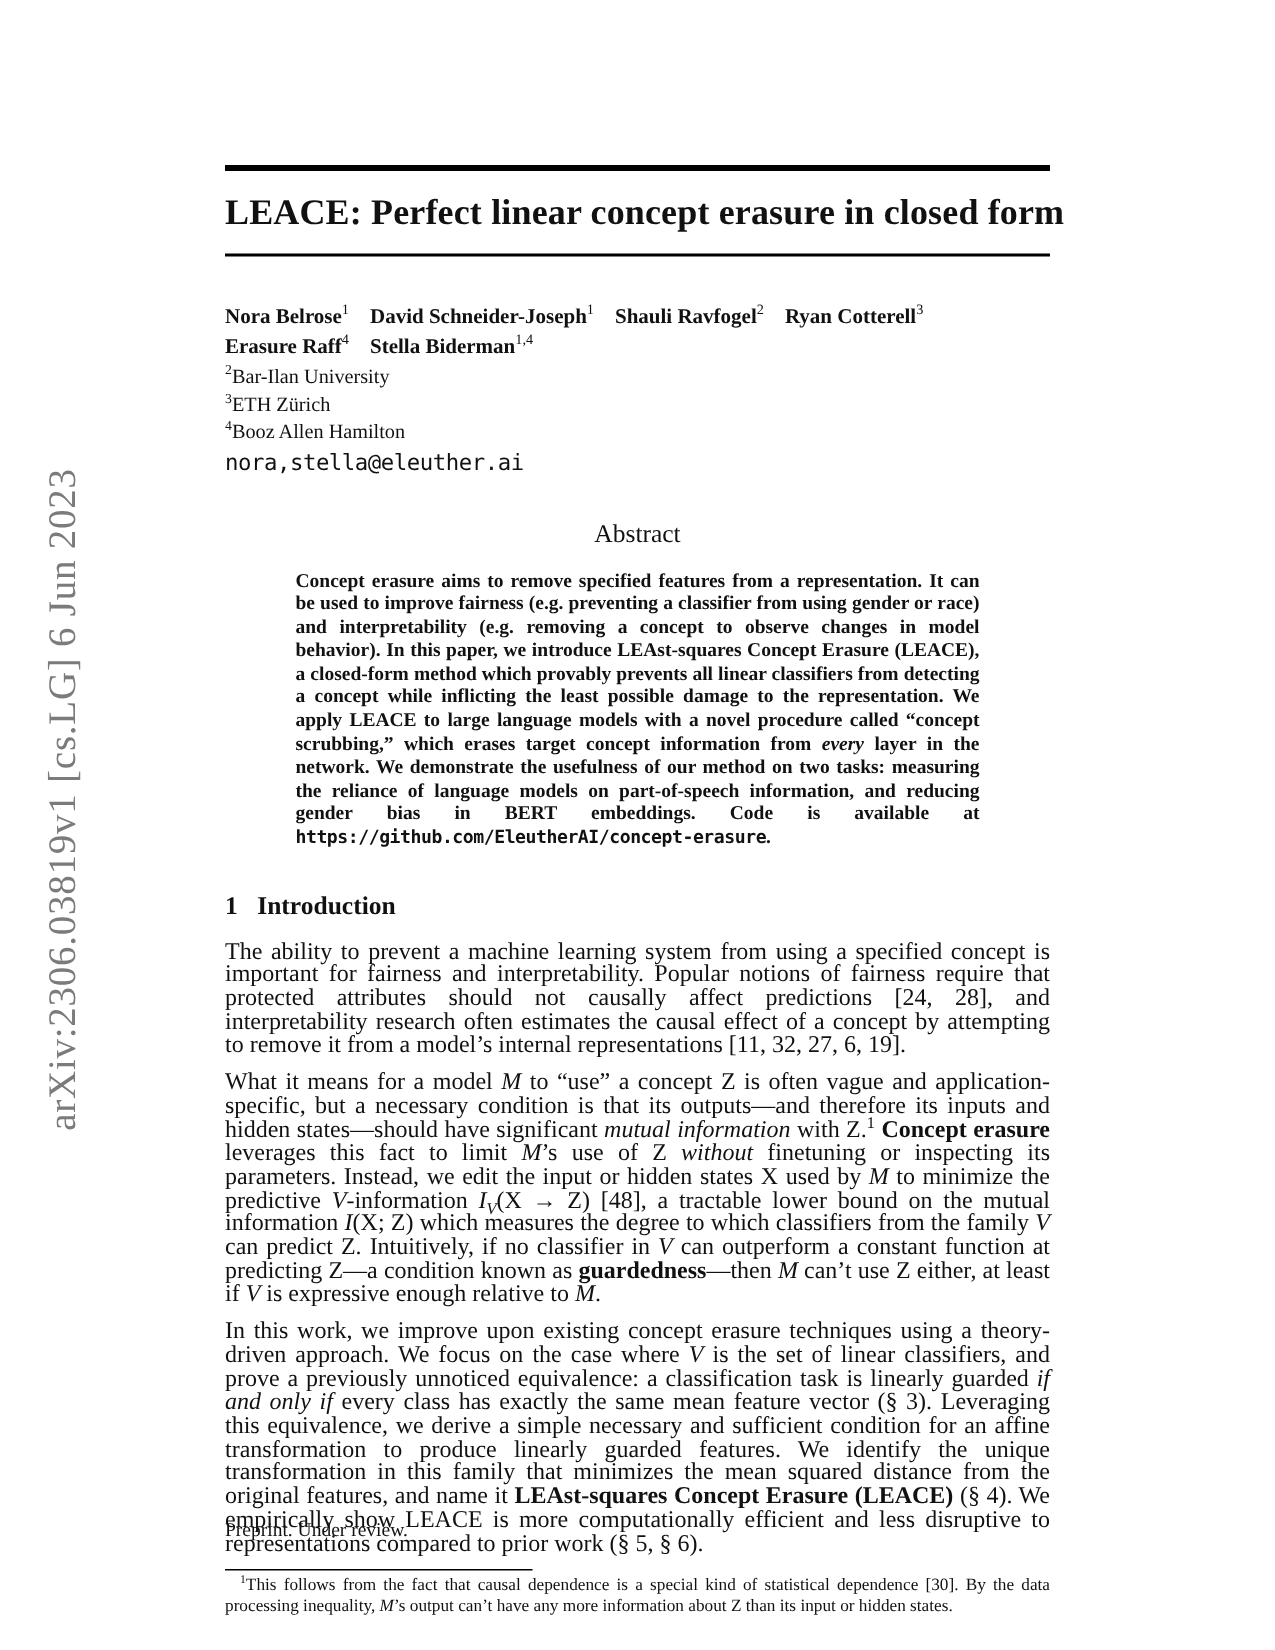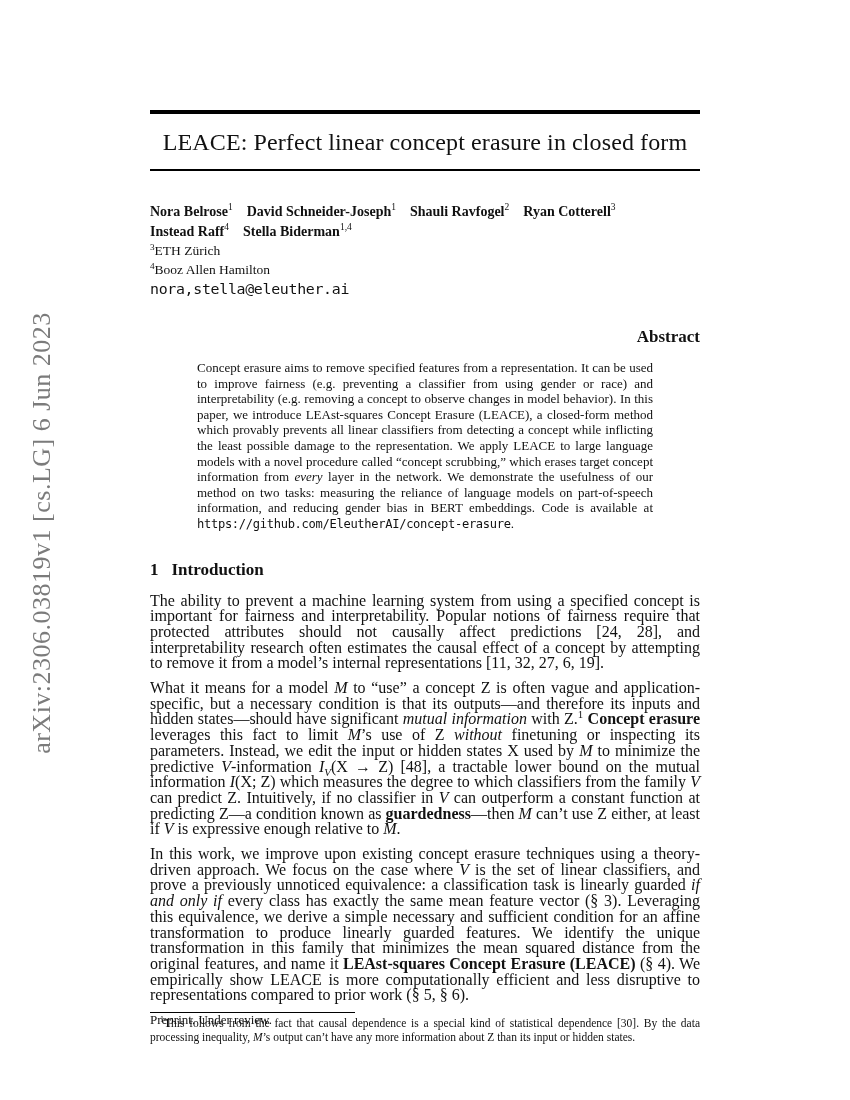--- a/index.html
+++ b/index.html
@@ -22,46 +22,47 @@
     font-size: 26px;
     letter-spacing: 0.5px;
   }
 
   .content { position: absolute; left: 150px; top: 0; width: 550px; }
 
   .rule.thick { margin-top: 110px; border-top: 4px solid #000; }
   .rule.thin  { border-top: 2px solid #000; }
 
   h1.title {
-    font-size: 24px; font-weight: 400;
+    font-size: 24px; font-weight: 700;
     text-align: center; white-space: nowrap;
     margin: 15px 0 13px; letter-spacing: 0.1px;
   }
 
   .authors { text-align: left; margin-top: 31px; }
   .author-row { font-size: 14px; line-height: 20px; }
   .affil { font-size: 13.5px; line-height: 18.5px; }
   .email { font-size: 13px; line-height: 20px; }
 
   .mono { font-family: "DejaVu Sans Mono", "Liberation Mono", monospace; font-size: 0.93em; letter-spacing: -0.3px; }
   .i { font-style: italic; }
   .b { font-weight: 700; }
   .cal { font-style: italic; }
   .gap { display: inline-block; width: 14px; }
   sup { font-size: 68%; line-height: 0; }
   sub { font-size: 68%; line-height: 0; }
 
   h2.abstract-heading {
-    font-size: 17px; font-weight: 700;
-    text-align: right; margin: 28px 0 13px;
+    font-size: 17px; font-weight: 400;
+    text-align: center; margin: 28px 0 13px;
   }
   p.abstract {
     width: 456px; margin: 0 auto;
     font-size: 13px; line-height: 15.6px;
     text-align: justify;
+    font-weight: bold;
   }
 
   h2.section-heading { font-size: 17px; font-weight: 700; margin: 27px 0 13px; }
   .sec-num { margin-right: 13px; }
 
   p.para {
     font-size: 16px; line-height: 15.7px;
     text-align: justify; margin: 0 0 9px 0;
   }
 
@@ -82,21 +83,22 @@
   <div class="watermark">arXiv:2306.03819v1  [cs.LG]  6 Jun 2023</div>
 
   <div class="content">
 
     <div class="rule thick"></div>
     <h1 class="title">LEACE: Perfect linear concept erasure in closed form</h1>
     <div class="rule thin"></div>
 
     <div class="authors">
       <div class="author-row"><span class="b">Nora Belrose</span><sup>1</sup><span class="gap"></span><span class="b">David Schneider-Joseph</span><sup>1</sup><span class="gap"></span><span class="b">Shauli Ravfogel</span><sup>2</sup><span class="gap"></span><span class="b">Ryan Cotterell</span><sup>3</sup></div>
-      <div class="author-row"><span class="b">Instead Raff</span><sup>4</sup><span class="gap"></span><span class="b">Stella Biderman</span><sup>1,4</sup></div>
+      <div class="author-row"><span class="b">Erasure Raff</span><sup>4</sup><span class="gap"></span><span class="b">Stella Biderman</span><sup>1,4</sup></div>
+      <div class="affil"><sup>2</sup><span>Bar-Ilan University</span></div>
       <div class="affil"><sup>3</sup><span>ETH Zürich</span></div>
       <div class="affil"><sup>4</sup><span>Booz Allen Hamilton</span></div>
       <div class="email mono">nora,stella@eleuther.ai</div>
     </div>
 
     <h2 class="abstract-heading">Abstract</h2>
     <p class="abstract"><span>Concept erasure aims to remove specified features from a representation. It can be used to improve fairness (e.g. preventing a classifier from using gender or race) and interpretability (e.g. removing a concept to observe changes in model behavior). In this paper, we introduce LEAst-squares Concept Erasure (LEACE), a closed-form method which provably prevents all linear classifiers from detecting a concept while inflicting the least possible damage to the representation. We apply LEACE to large language models with a novel procedure called “concept scrubbing,” which erases target concept information from </span><span class="i">every</span><span> layer in the network. We demonstrate the usefulness of our method on two tasks: measuring the reliance of language models on part-of-speech information, and reducing gender bias in BERT embeddings. Code is available at </span><span class="mono">https://github.com/EleutherAI/concept-erasure</span><span>.</span></p>
 
     <h2 class="section-heading">
       <span class="sec-num">1</span><span>Introduction</span>

